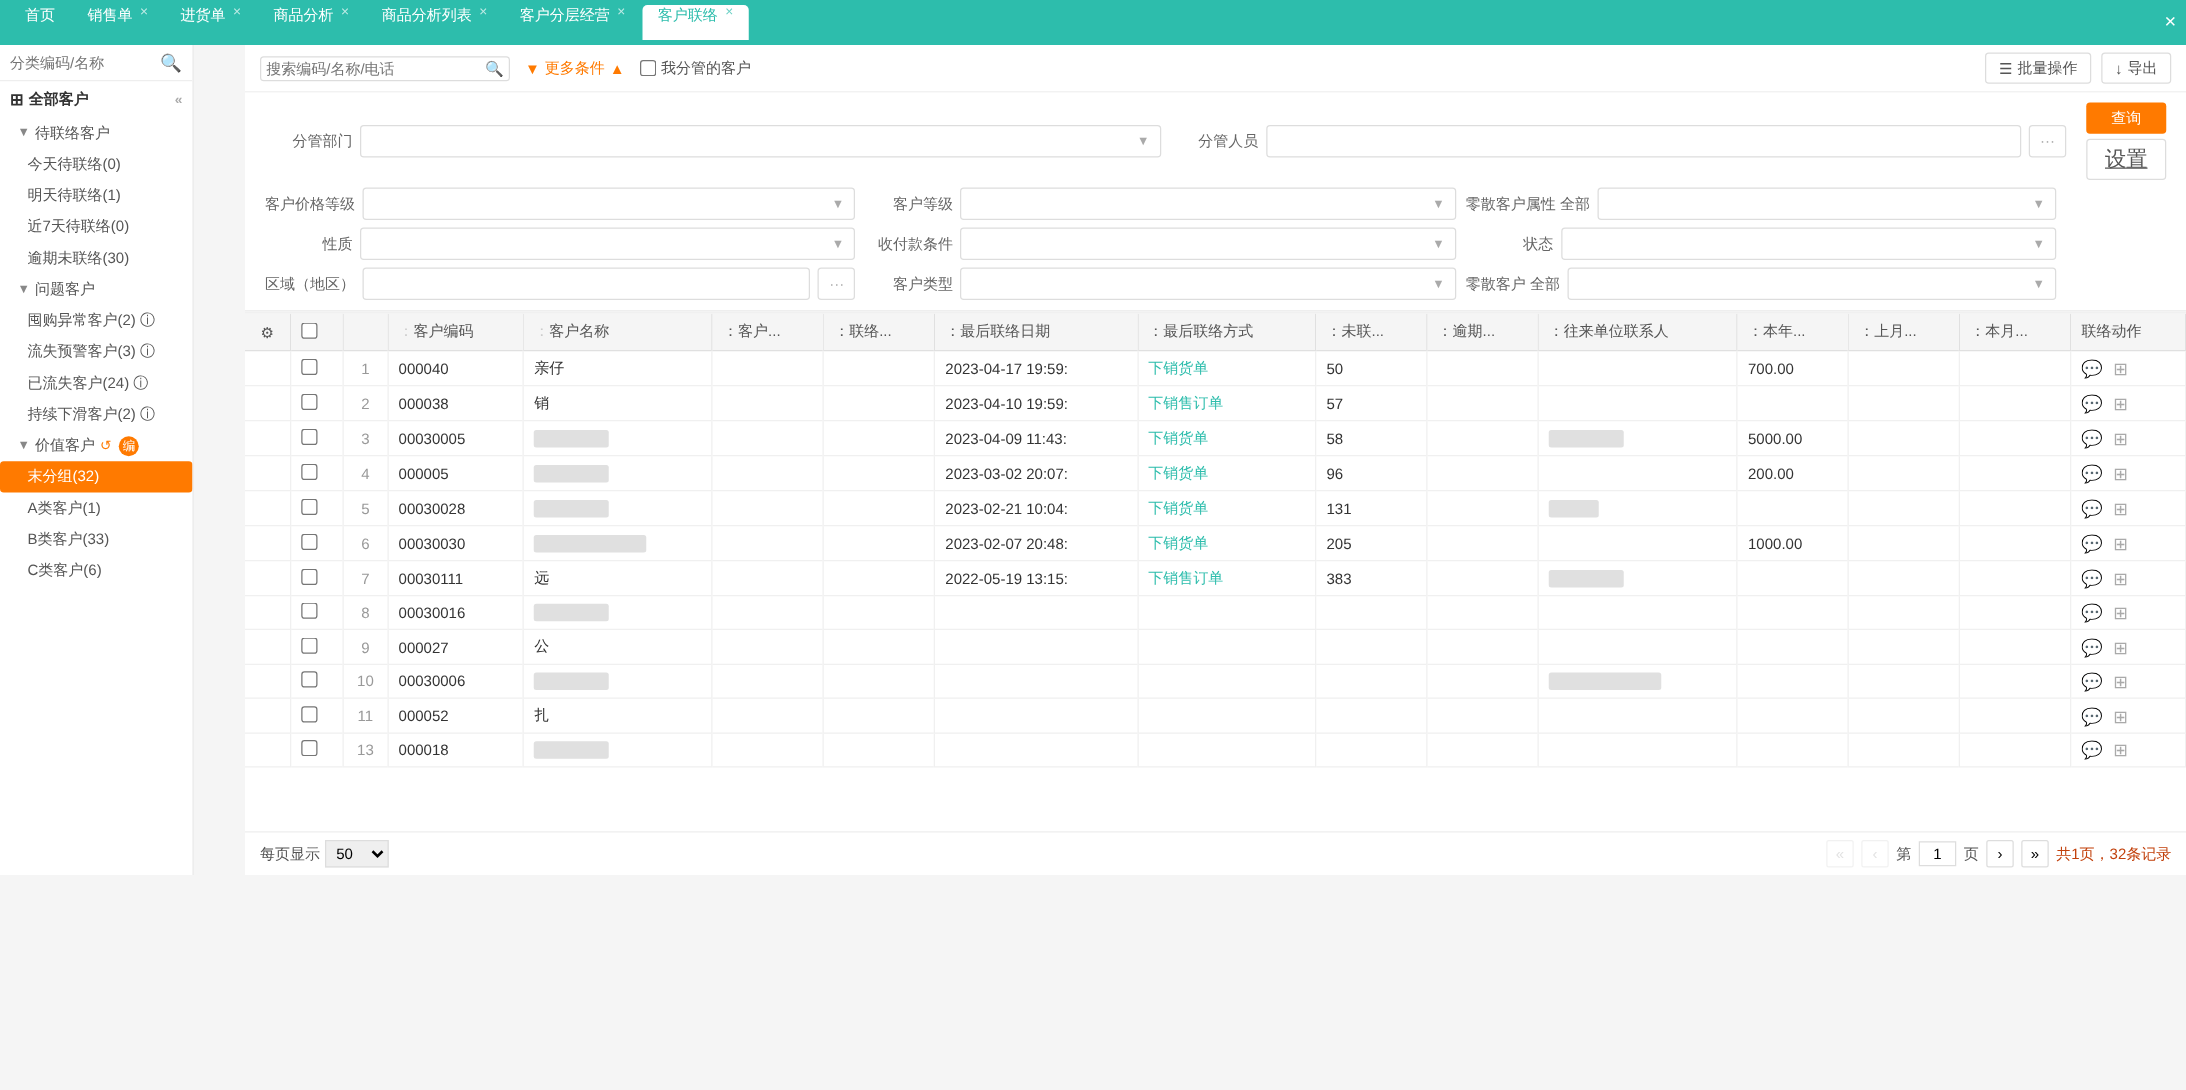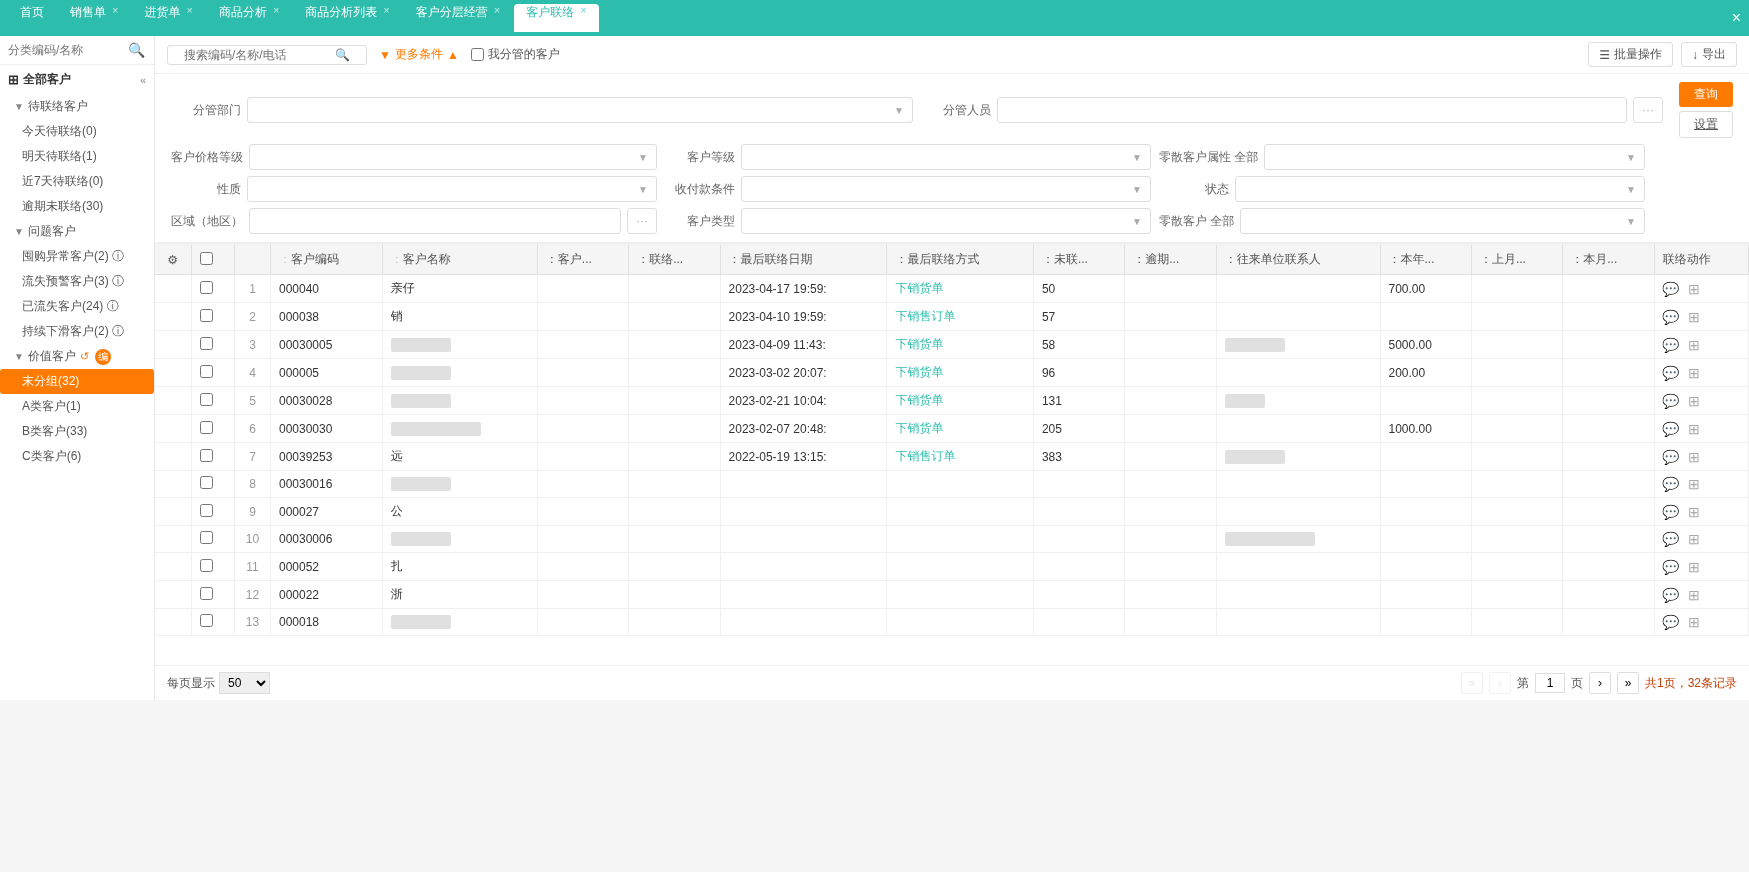--- a/index.html
+++ b/index.html
@@ -25,21 +25,21 @@
       font-size: 13px;
       gap: 6px;
       white-space: nowrap;
     }
     .nav-tab.home { background: transparent; }
     .nav-tab.active { background: #fff; color: #2dbdac; }
     .nav-tab .close-x { font-size: 11px; opacity: 0.7; cursor: pointer; }
     .top-nav-right { margin-left: auto; color: #fff; font-size: 16px; cursor: pointer; }
 
     
-    .main-container { display: flex; height: 664px; }
+    .main-container { display: flex; height: 664px; gap: 41px; }
 
     
     .sidebar {
       width: 155px;
       min-width: 155px;
       background: #fff;
       border-right: 1px solid #e8e8e8;
       display: flex;
       flex-direction: column;
       overflow-y: auto;
@@ -110,21 +110,21 @@
       padding: 6px 12px;
       background: #fff;
       border-bottom: 1px solid #eee;
       gap: 12px;
     }
     .filter-search {
       display: flex;
       align-items: center;
       border: 1px solid #ddd;
       border-radius: 3px;
-      padding: 2px 16px;
+      padding: 2px 4px;
       gap: 4px;
       width: 200px;
     }
     .filter-search input { border: none; outline: none; font-size: 12px; width: 100%; color: #999; }
     .filter-more {
       display: flex;
       align-items: center;
       color: #ff7a00;
       cursor: pointer;
       gap: 4px;
@@ -218,21 +218,21 @@
       cursor: pointer;
       font-size: 12px;
     }
     .btn-reset {
       background: #fff;
       color: #555;
       border: 1px solid #ddd;
       padding: 4px 14px;
       border-radius: 3px;
       cursor: pointer;
-      font-size: 12px;
+      font-size: 17px;
       text-decoration: underline;
     }
 
     
     .table-container {
       flex: 1;
       overflow: auto;
       background: #fff;
       margin-top: 2px;
     }
@@ -727,21 +727,21 @@
       <div class="action-icons">
         <span class="action-icon" title="联络">💬</span>
         <span class="action-icon" title="更多">⊞</span>
       </div>
     </td>
   </tr>
             <tr>
     <td></td>
     <td><input type="checkbox" style=""></td>
     <td class="num-col">7</td>
-    <td>00039253</td>
+    <td>00030111</td>
     <td><span>远</span></td>
     <td></td>
     <td></td>
     <td>2022-05-19 13:15:</td>
     <td><a class="link-text">下销售订单</a></td>
     <td>383</td>
     <td></td>
     <td><span class="blurred-text" style="min-width:60px;">&nbsp;&nbsp;&nbsp;&nbsp;</span></td>
     <td></td>
     <td></td>
@@ -821,43 +821,20 @@
         <span class="action-icon" title="更多">⊞</span>
       </div>
     </td>
   </tr>
             <tr>
     <td></td>
     <td><input type="checkbox" style=""></td>
     <td class="num-col">11</td>
     <td>000052</td>
     <td><span>扎</span></td>
-    <td></td>
-    <td></td>
-    <td></td>
-    <td></td>
-    <td></td>
-    <td></td>
-    <td><span></span></td>
-    <td></td>
-    <td></td>
-    <td></td>
-    <td>
-      <div class="action-icons">
-        <span class="action-icon" title="联络">💬</span>
-        <span class="action-icon" title="更多">⊞</span>
-      </div>
-    </td>
-  </tr>
-            <tr>
-    <td></td>
-    <td><input type="checkbox" style=""></td>
-    <td class="num-col">12</td>
-    <td>000022</td>
-    <td><span>浙</span></td>
     <td></td>
     <td></td>
     <td></td>
     <td></td>
     <td></td>
     <td></td>
     <td><span></span></td>
     <td></td>
     <td></td>
     <td></td>

